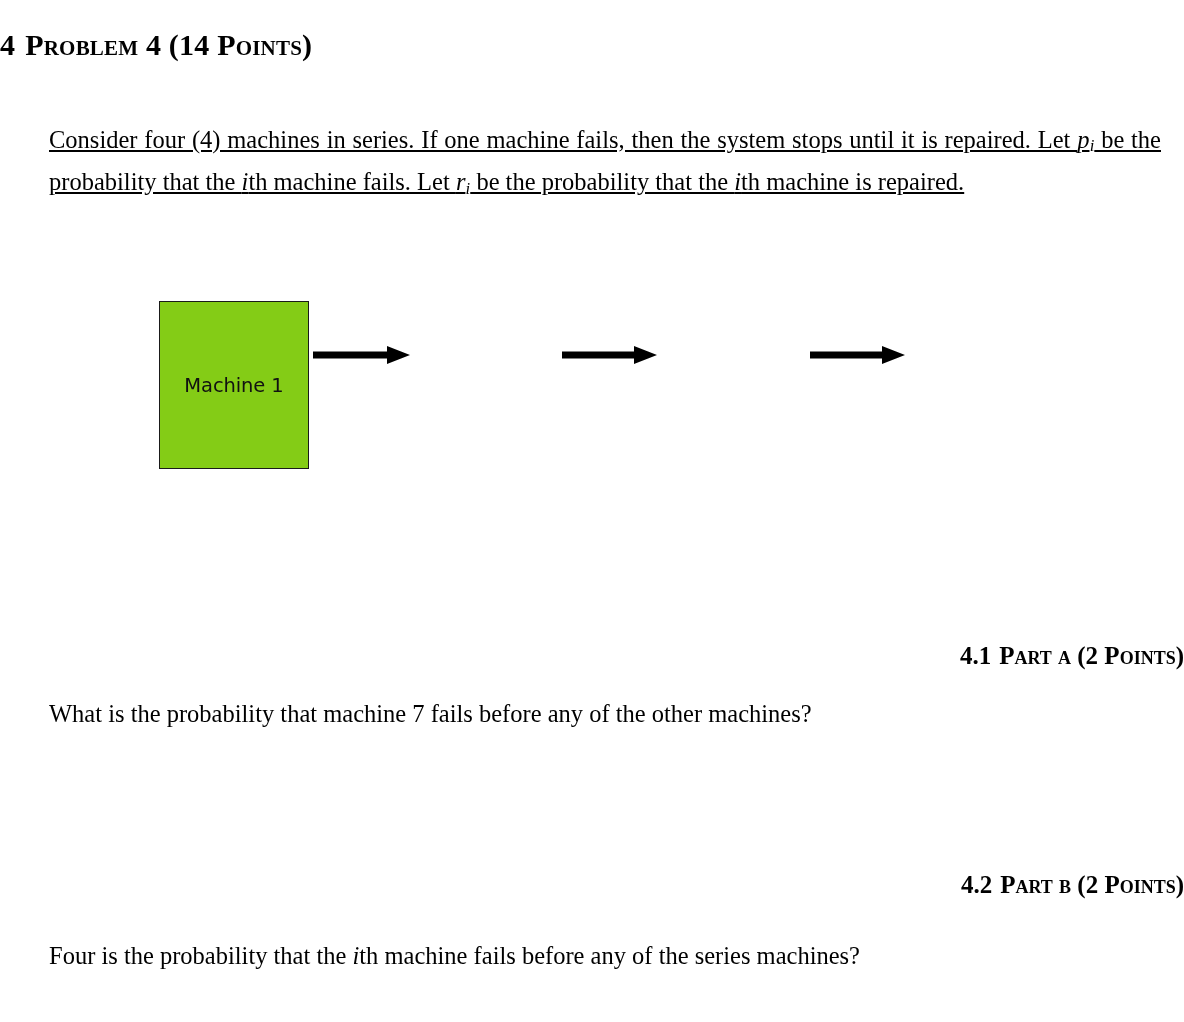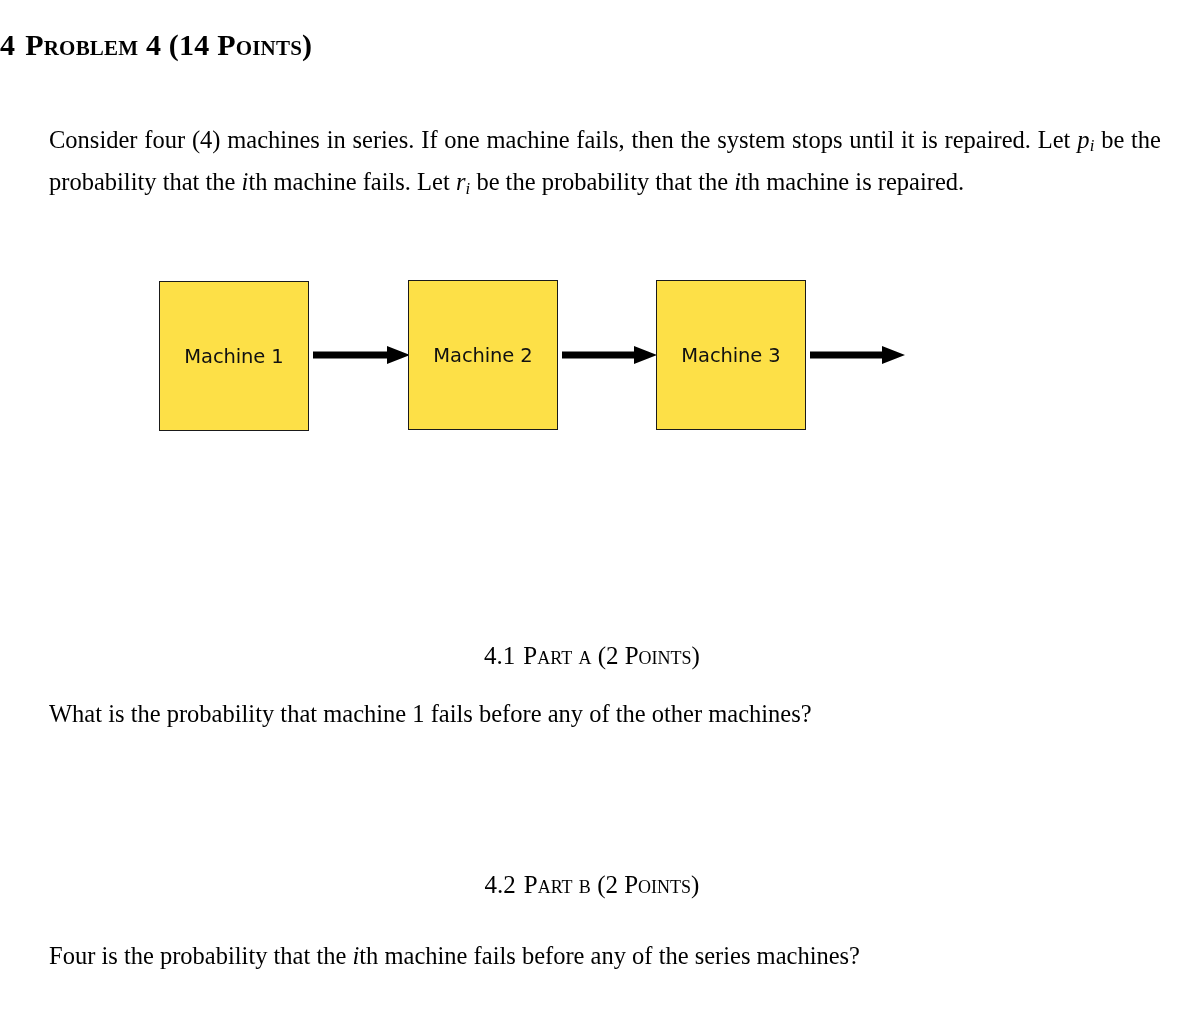--- a/index.html
+++ b/index.html
@@ -37,42 +37,43 @@
     margin-right: 10px;
   }
   .sc {
     font-variant: small-caps;
   }
 
   .subsection-title {
     position: absolute;
     left: 0;
     width: 1184px;
-    text-align: center;
+    text-align: right;
     font-size: 25px;
-    font-weight: 400;
+    font-weight: 700;
     white-space: nowrap;
   }
   .subsection-title .num {
     margin-right: 8px;
   }
 
   
   .para {
     position: absolute;
     font-size: 24.5px;
     line-height: 36px;
     text-align: justify;
     text-justify: inter-word;
     hyphens: none;
   }
   .para-intro {
     left: 49px;
     top: 97px;
     width: 1112px;
+    text-decoration: underline;
   }
   .q {
     position: absolute;
     font-size: 24.5px;
     line-height: 34px;
     white-space: nowrap;
   }
   .q-a { left: 49px; top: 697px; }
   .q-b { left: 49px; top: 939px; }
 
@@ -93,28 +94,29 @@
     position: absolute;
     left: 0;
     top: 0;
     width: 1184px;
     height: 1022px;
     pointer-events: none;
   }
   .mbox {
     position: absolute;
     width: 150px;
-    height: 150px;
+    height: 168px;
     border: 1.6px solid #1a1a1a;
-    background: #fde047;
+    background: #84cc16;
     box-sizing: border-box;
     display: flex;
     align-items: center;
     justify-content: center;
     pointer-events: auto;
+    margin-top: 20px;
   }
   .mbox span {
     font-family: "DejaVu Sans", "Liberation Sans", sans-serif;
     font-size: 19.5px;
     color: #111111;
     letter-spacing: -0.1px;
     white-space: nowrap;
   }
   .box1 { left: 159px; top: 281px; }
   .box2 { left: 408px; top: 280px; }
@@ -165,49 +167,43 @@
     <div class="mbox box1">
       <span>Machine 1</span>
     </div>
 
     <div class="arrow arrow1">
       <svg width="97" height="24" viewBox="0 0 97 24" aria-hidden="true">
         <path d="M0 8.5 H74 V3 L97 12 L74 21 V15.5 H0 Z" fill="#000000"></path>
       </svg>
     </div>
 
-    <div class="mbox box2">
-      <span>Machine 2</span>
-    </div>
 
     <div class="arrow arrow2">
       <svg width="95" height="24" viewBox="0 0 95 24" aria-hidden="true">
         <path d="M0 8.5 H72 V3 L95 12 L72 21 V15.5 H0 Z" fill="#000000"></path>
       </svg>
     </div>
 
-    <div class="mbox box3">
-      <span>Machine 3</span>
-    </div>
 
     <div class="arrow arrow3">
       <svg width="95" height="24" viewBox="0 0 95 24" aria-hidden="true">
         <path d="M0 8.5 H72 V3 L95 12 L72 21 V15.5 H0 Z" fill="#000000"></path>
       </svg>
     </div>
 
   </div>
 
 
   <div class="subsection-title sub-a">
     <span class="num">4.1</span><span class="sc">Part a (2 Points)</span>
   </div>
 
   <div class="q q-a">
-    <span>What is the probability that machine 1 fails before any of the other machines?</span>
+    <span>What is the probability that machine 7 fails before any of the other machines?</span>
   </div>
 
   <div class="subsection-title sub-b">
     <span class="num">4.2</span><span class="sc">Part b (2 Points)</span>
   </div>
 
   <div class="q q-b">
     <span>Four is the probability that the </span><span class="mi">i</span><span>th machine fails before any of the series machines?</span>
   </div>
 

